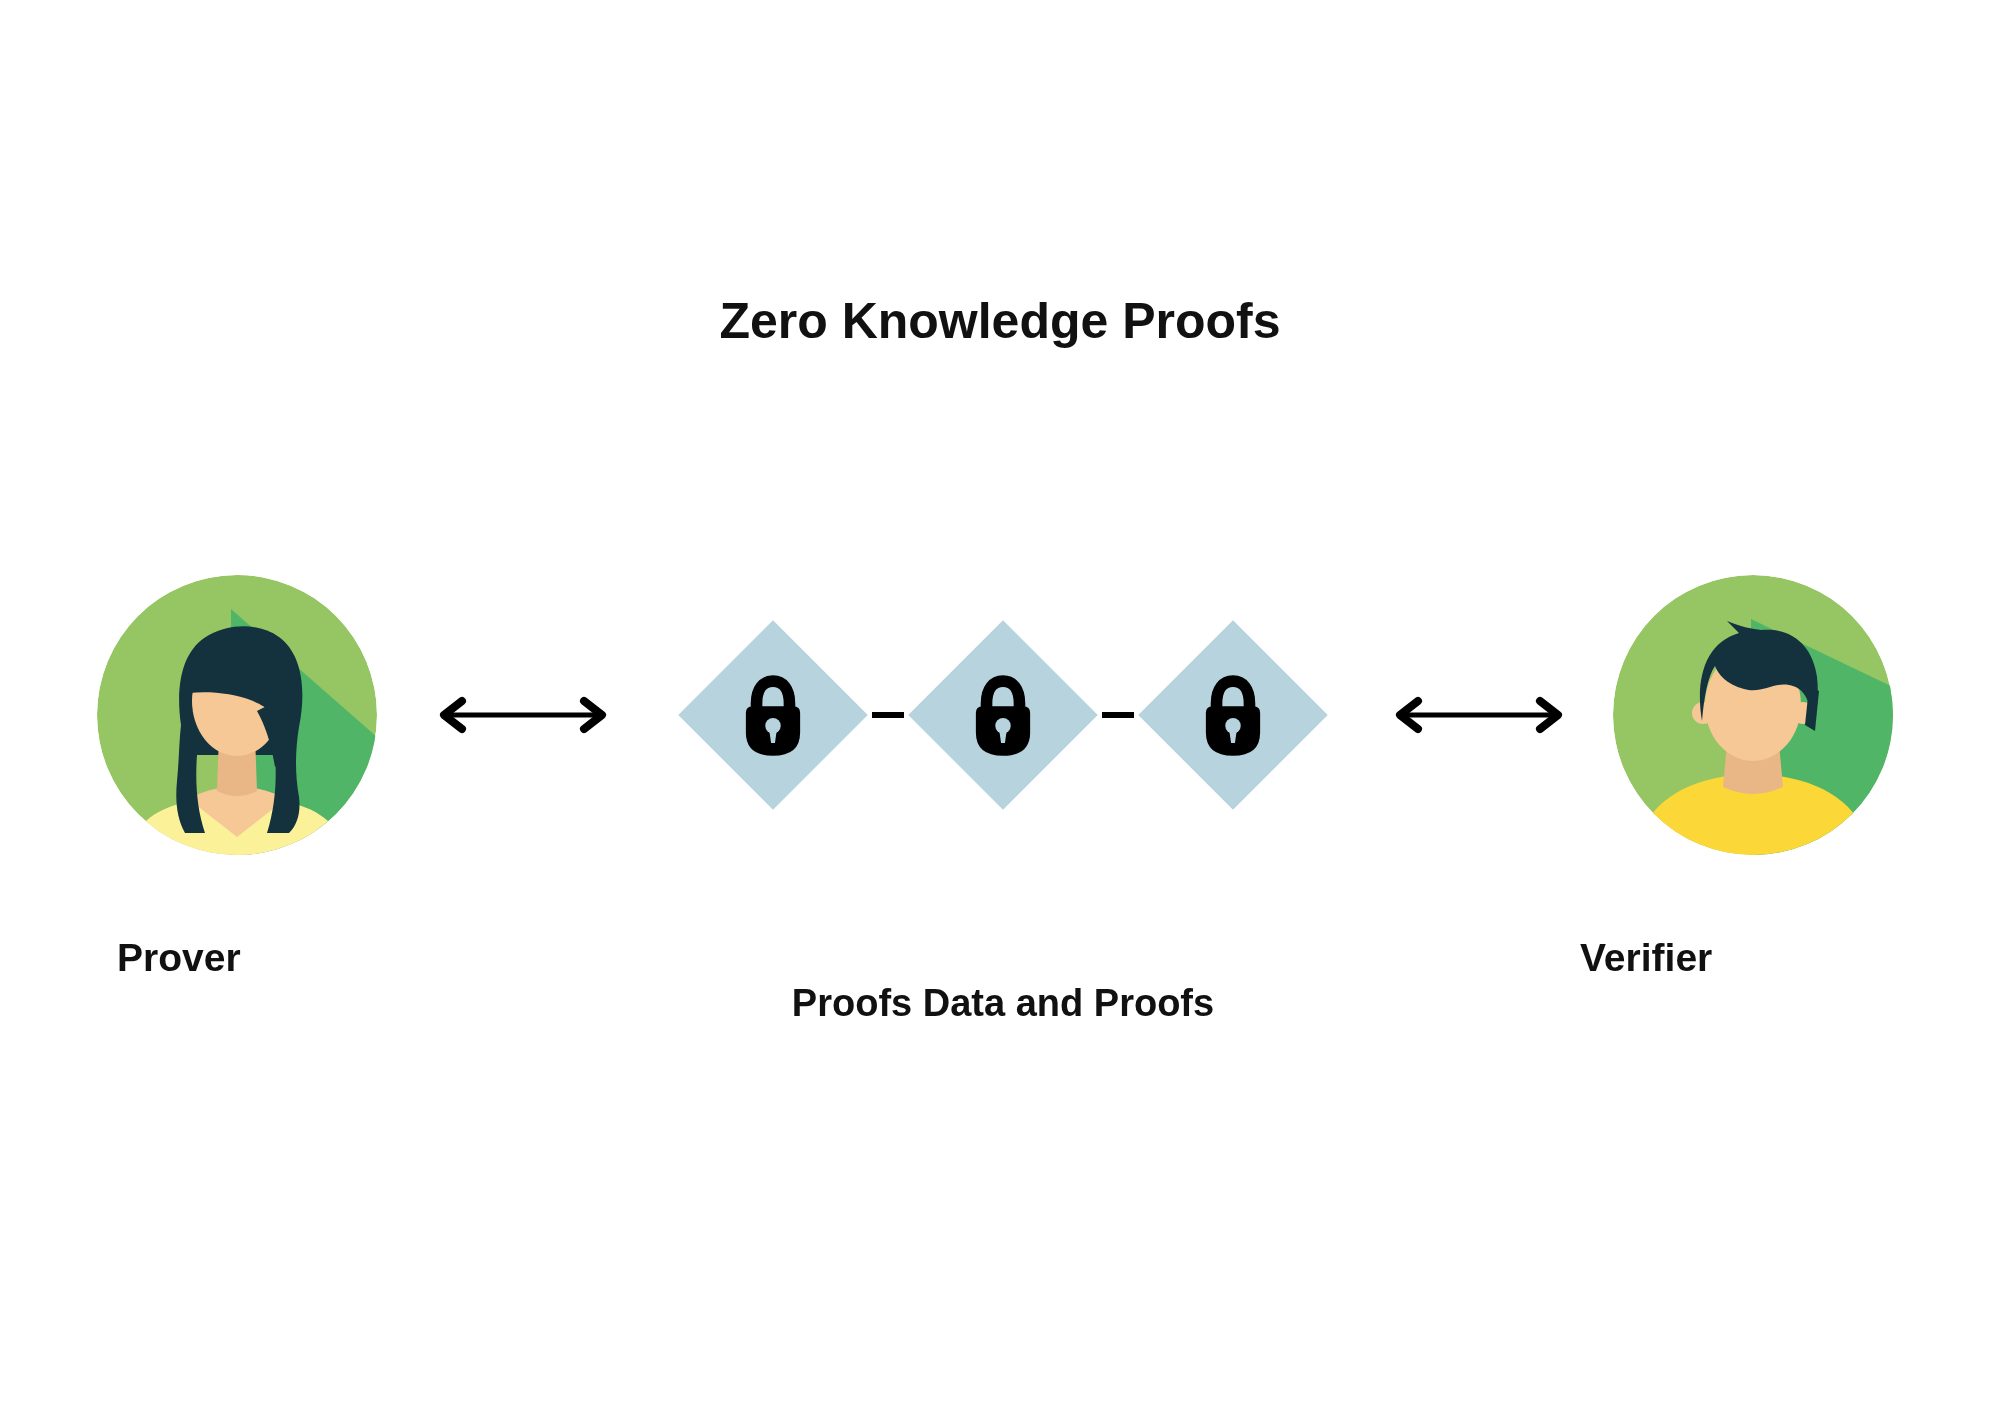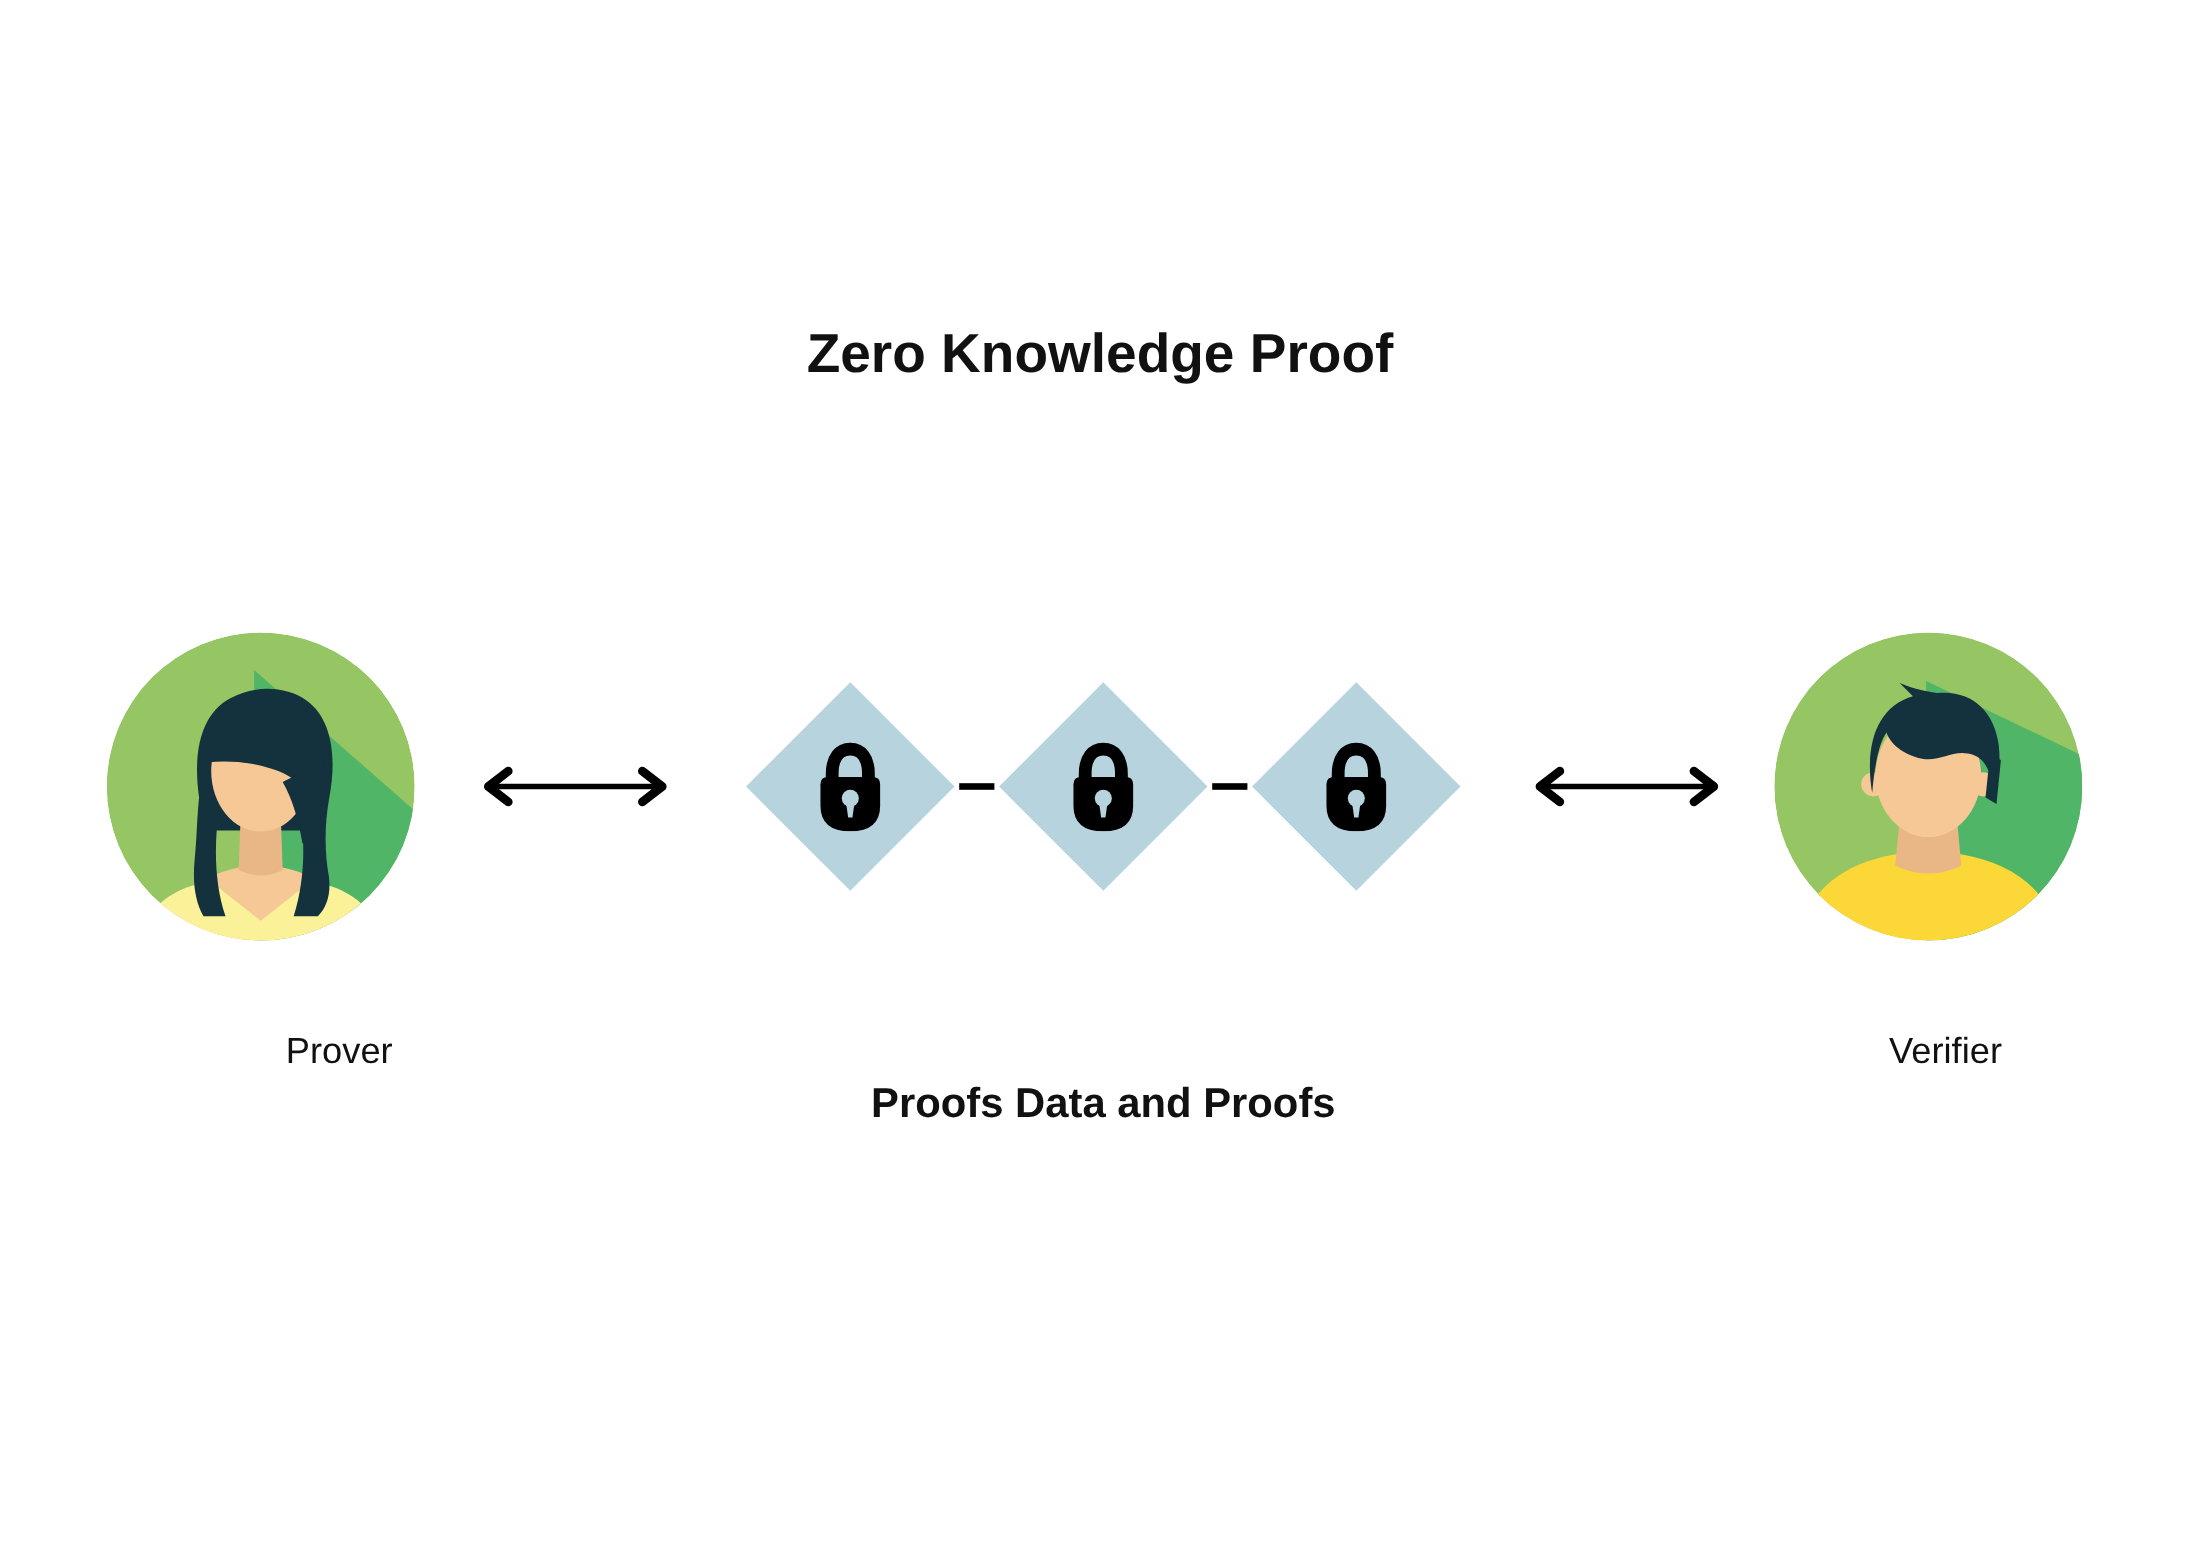--- a/index.html
+++ b/index.html
@@ -17,22 +17,22 @@
     letter-spacing:0px;
   }
   .avatar {
     position:absolute; width:280px; height:280px; top:575px;
   }
   .avatar svg { display:block; width:280px; height:280px; }
   .avatar-prover { left:97px; }
   .avatar-verifier { left:1613px; }
   .actor-label {
     position:absolute; top:936px; width:240px;
-    text-align:right;
-    font-size:33px; font-weight:400; color:var(--text-dark,#111);
+    text-align:left;
+    font-size:39px; font-weight:700; color:var(--text-dark,#111);
   }
   .label-prover { left:117px; }
   .label-verifier { left:1580px; }
   .caption {
     position:absolute; left:703px; top:982px; width:600px;
     text-align:center;
     font-size:38px; font-weight:700; color:var(--text-dark,#111);
   }
   .arrow {
     position:absolute; top:695px;
@@ -59,21 +59,21 @@
     background: var(--arrow-black,#000);
   }
   .connector-1 { left:872px; }
   .connector-2 { left:1102px; }
 </style>
 </head>
 <body>
 
 <div class="canvas">
 
-  <div class="diagram-title">Zero Knowledge Proof</div>
+  <div class="diagram-title">Zero Knowledge Proofs</div>
 
   <div class="avatar avatar-prover">
     <svg viewBox="0 0 280 280">
       <defs>
         <clipPath id="clipP">
             <circle cx="140" cy="140" r="140"></circle>
           </clipPath>
       </defs>
       <g clip-path="url(#clipP)">
         <circle cx="140" cy="140" r="140" style="fill:var(--green-light)"></circle>

